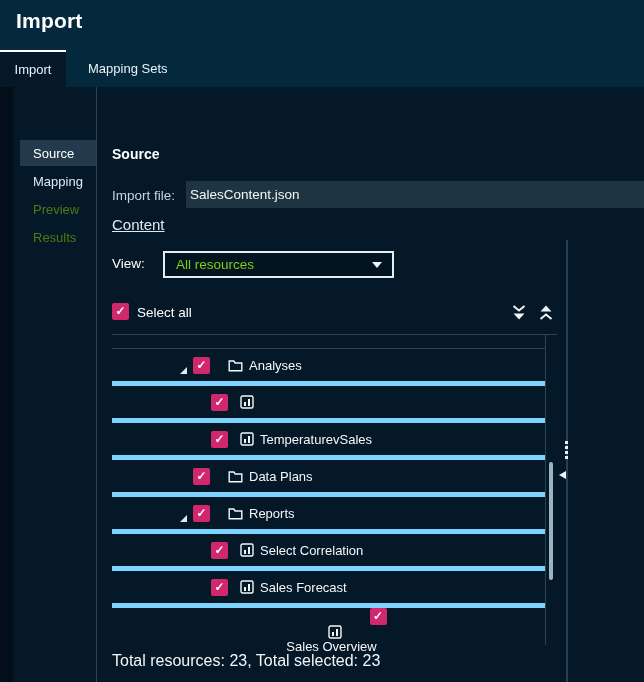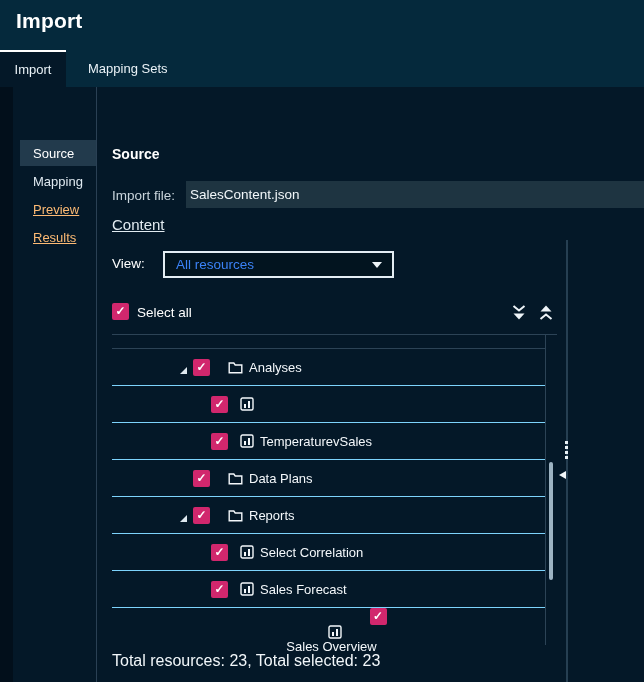--- a/index.html
+++ b/index.html
@@ -13,46 +13,46 @@
   .tab{height:37px;display:flex;align-items:center;justify-content:center;font-size:13px;color:#eaf2f7;cursor:default;}
   .tab.active{width:66px;background:#041828;border-top:2px solid #fff;}
   .tab.inactive{padding:0 22px;}
 
   
   .gutter{position:absolute;left:0;top:87px;width:13px;height:595px;background:#020f1b;}
   .side-divider{position:absolute;left:96px;top:87px;width:1px;height:595px;background:#2a4054;}
   .steps{position:absolute;left:20px;top:140px;width:76px;}
   .step{height:26px;margin-bottom:2px;display:flex;align-items:center;padding-left:13px;font-size:13px;color:#dfe9f0;}
   .step.selected{background:#223a4c;color:#fff;}
-  .step.disabled{color:#fdba74;text-decoration:underline;}
+  .step.disabled{color:#4d7c0f;}
 
   
   .h-source{position:absolute;left:112px;top:146px;font-size:14px;font-weight:bold;color:#fff;}
   .lbl-importfile{position:absolute;left:112px;top:188px;font-size:13.5px;color:#c9d4dc;}
   .filebox{position:absolute;left:186px;top:181px;width:549px;height:27px;background:#1e3441;display:flex;align-items:center;padding-left:4px;font-size:13.5px;color:#f2f7fa;}
   .h-content{position:absolute;left:112px;top:216px;font-size:15px;color:#e2ebf1;text-decoration:underline;}
   .lbl-view{position:absolute;left:112px;top:256px;font-size:13.5px;color:#fff;}
-  .dropdown{position:absolute;left:163px;top:251px;width:231px;height:27px;background:#02141f;border:2px solid #e3edf3;display:flex;align-items:center;padding:0 10px 0 11px;font-size:13.5px;color:#3b82f6;}
+  .dropdown{position:absolute;left:163px;top:251px;width:231px;height:27px;background:#02141f;border:2px solid #e3edf3;display:flex;align-items:center;padding:0 10px 0 11px;font-size:13.5px;color:#84cc16;}
   .dropdown .caret{margin-left:auto;width:0;height:0;border-left:5px solid transparent;border-right:5px solid transparent;border-top:6px solid #eef4f8;}
 
   
   .cb{width:17px;height:17px;background:#d1276d;border-radius:2px;position:relative;flex:0 0 auto;}
   .cb::after{content:"\2713";position:absolute;left:0;top:0;width:17px;height:17px;line-height:17px;text-align:center;color:#fff;font-size:12px;font-weight:bold;}
 
   
   .selall{position:absolute;left:112px;top:303px;width:445px;height:20px;padding-left:43px;}
   .selall .cb{position:absolute;left:0;top:0;}
   .selall .sel-lbl{position:absolute;left:25px;top:2px;font-size:13.5px;color:#fff;}
   .icon-btn{position:absolute;top:1px;width:16px;height:17px;}
 
   
   .tree{position:absolute;left:112px;top:334px;width:445px;height:310px;border-top:1px solid #2c4356;}
   .tree .rightline{position:absolute;left:433px;top:0;width:1px;height:310px;background:#2c4356;}
   .sliver{height:14px;width:433px;border-bottom:1px solid #2c4356;}
-  .trow{height:37px;width:433px;border-bottom:1px solid #7dd3fc;display:flex;align-items:center;position:relative;font-size:13px;color:#f4f8fb;}
+  .trow{height:37px;width:433px;border-bottom:5px solid #7dd3fc;display:flex;align-items:center;position:relative;font-size:13px;color:#f4f8fb;}
   .trow.last{border-bottom:none;flex-direction:column;}
   .twisty{position:absolute;left:67px;top:14px;width:9px;height:9px;}
   .trow.l1 .cb{margin-left:81px;}
   .trow.l2 .cb{margin-left:99px;}
   .trow.l1 .ricon{margin-left:18px;}
   .trow.l2 .ricon{margin-left:12px;}
   .trow.l1 .rlabel{margin-left:6px;}
   .trow.l2 .rlabel{margin-left:6px;}
   .ricon{flex:0 0 auto;display:flex;align-items:center;}
 

